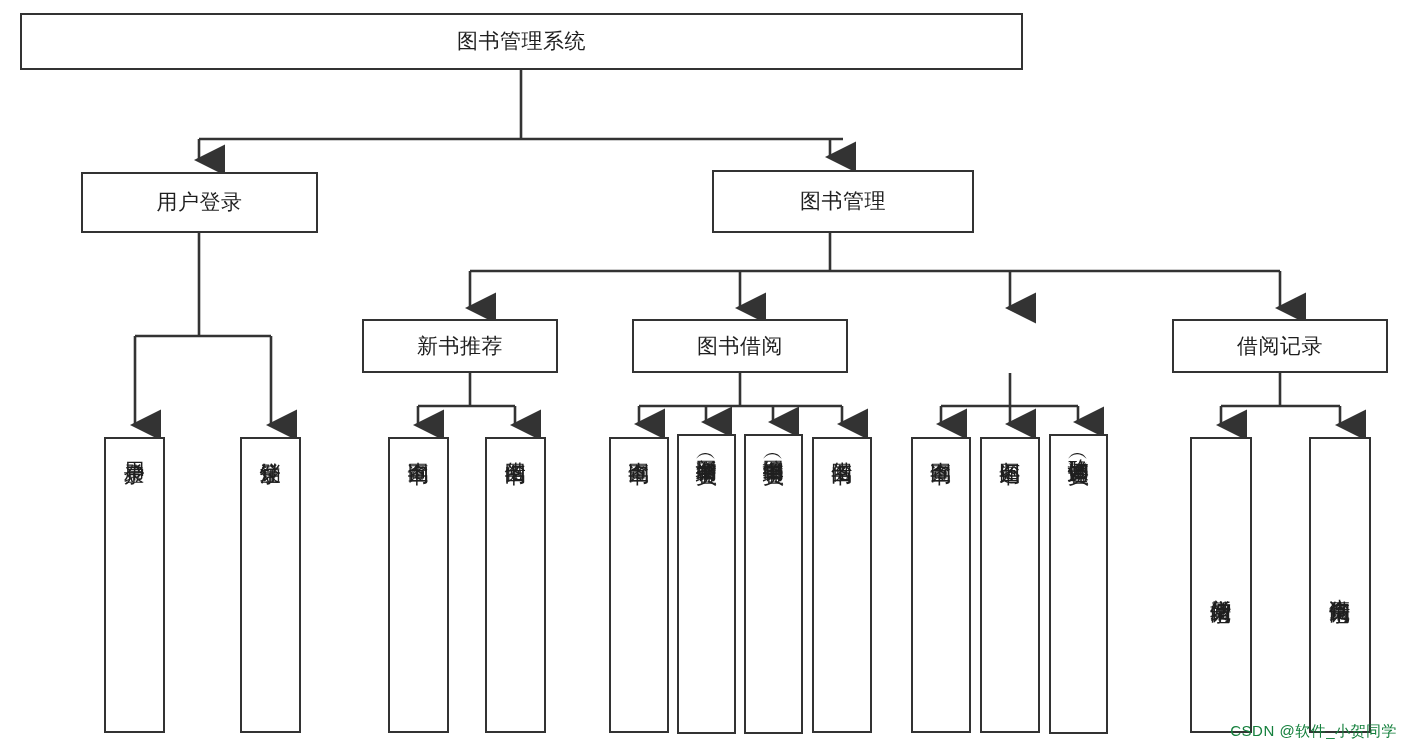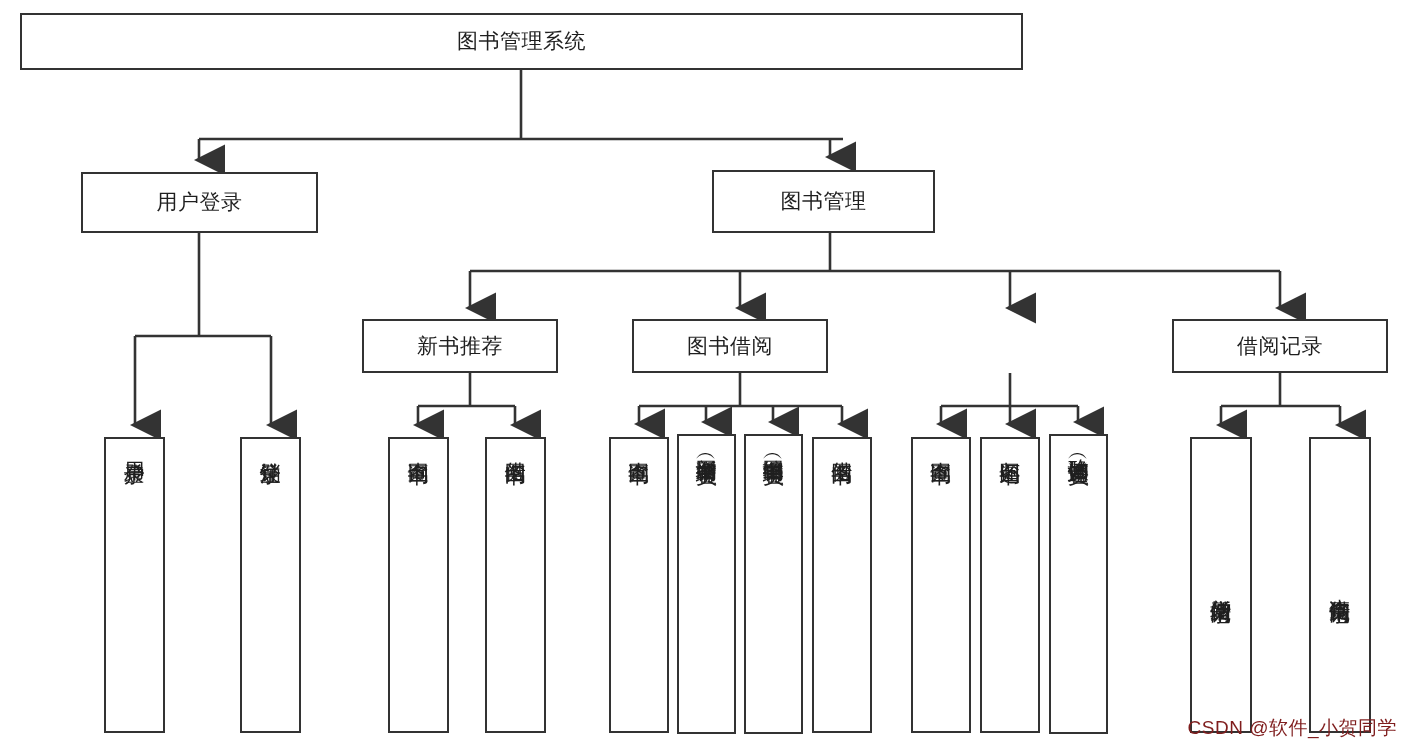--- a/index.html
+++ b/index.html
@@ -58,22 +58,22 @@
     text-align: center;
   }
   .node.leaf-center {
     align-items: center;
     padding-top: 0;
   }
   .watermark {
     position: absolute;
     right: 8px;
     bottom: 6px;
-    font-size: 19px;
-    color: #7f1d1d;
+    font-size: 15px;
+    color: #15803d;
     letter-spacing: 0.5px;
     z-index: 5;
     white-space: nowrap;
   }
 </style>
 </head>
 <body>
 
 <div id="diagram-root">
 
@@ -128,28 +128,28 @@
     </g>
   </svg>
 
   <div class="node" style="left:20px; top:13px; width:1003px; height:57px;">
     <span class="label">图书管理系统</span>
   </div>
 
   <div class="node" style="left:81px; top:172px; width:237px; height:61px;">
     <span class="label">用户登录</span>
   </div>
-  <div class="node" style="left:712px; top:170px; width:223px; height:63px;align-items:center;">
+  <div class="node" style="left:712px; top:170px; width:262px; height:63px;align-items:center;">
     <span class="label">图书管理</span>
   </div>
 
   <div class="node" style="left:362px; top:319px; width:196px; height:54px;">
     <span class="label">新书推荐</span>
   </div>
-  <div class="node" style="left:632px; top:319px; width:196px; height:54px;">
+  <div class="node" style="left:632px; top:319px; width:216px; height:54px;">
     <span class="label">图书借阅</span>
   </div>
   <div class="node" style="left:1172px; top:319px; width:216px; height:54px;">
     <span class="label">借阅记录</span>
   </div>
 
   <div class="node vertical" style="left:104px; top:437px; width:61px; height:296px;">
     <span class="label">用户登录</span>
   </div>
   <div class="node vertical" style="left:240px; top:437px; width:61px; height:296px;">

